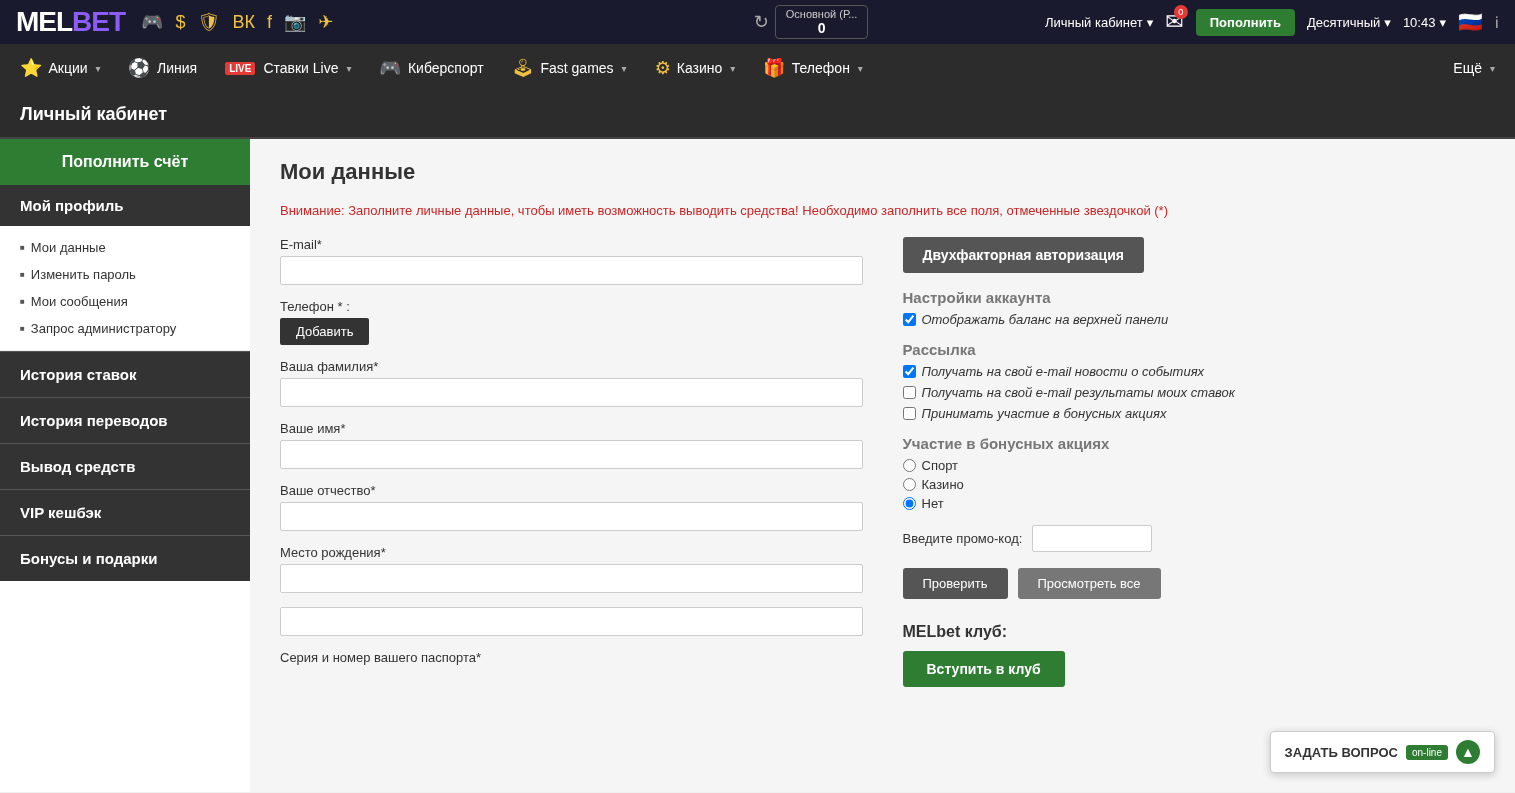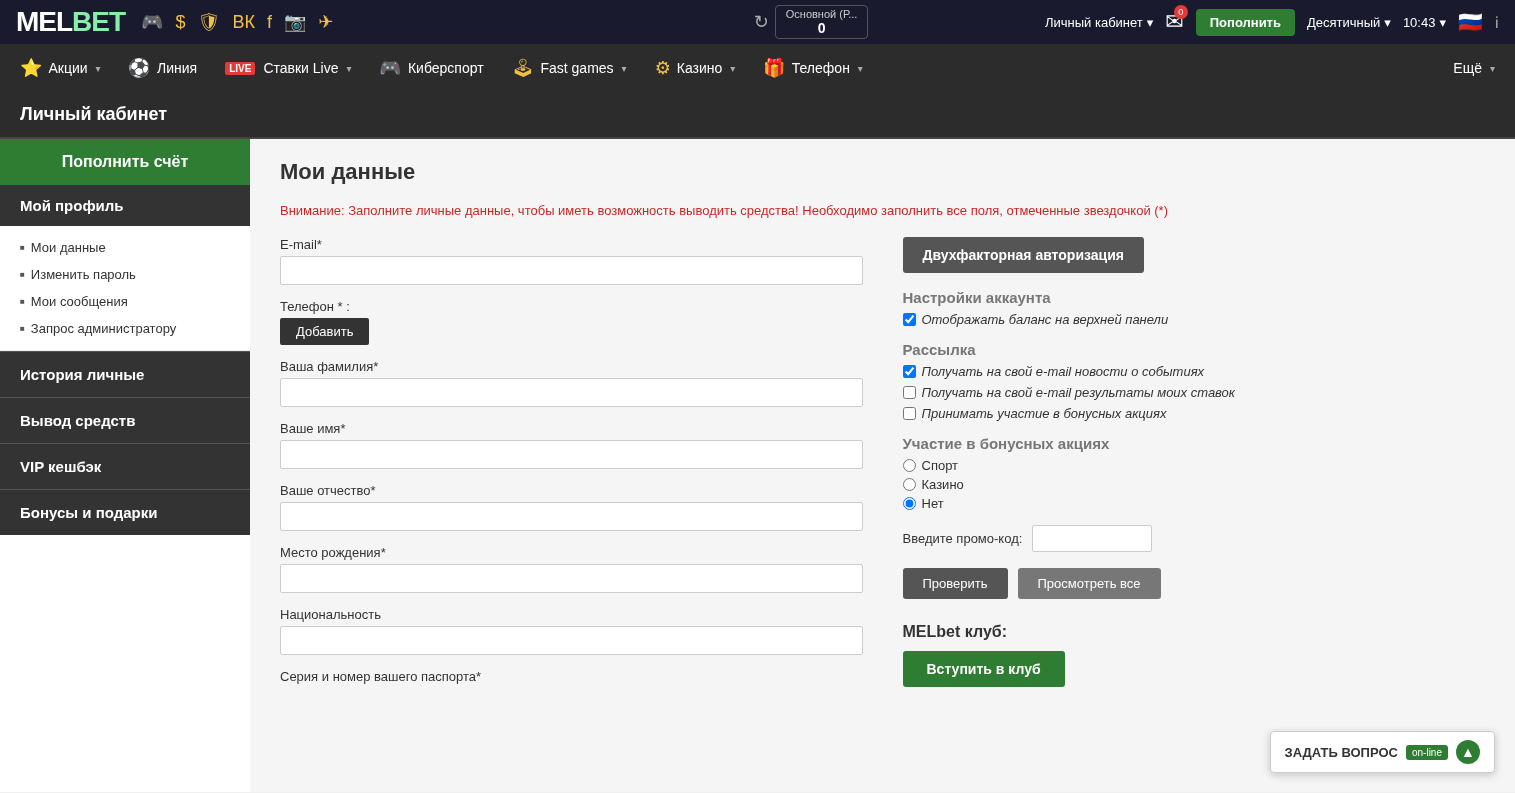--- a/index.html
+++ b/index.html
@@ -217,21 +217,21 @@
     .chat-arrow {
       background: #2e7d32; color: #fff; border-radius: 50%;
       width: 24px; height: 24px; display: flex; align-items: center; justify-content: center;
       font-size: 14px;
     }
 
     
     .logo-text {
       font-size: 28px; font-weight: 900; color: #fff; letter-spacing: -1px;
     }
-    .logo-text span { color: #86efac; }
+    .logo-text span { color: #8b5cf6; }
   </style>
 </head>
 <body>
 
 <div class="top-bar">
 
   <div class="top-bar-logo">
     <span class="logo-text">MEL<span>BET</span></span>
   </div>
 
@@ -324,21 +324,22 @@
 
   <div class="sidebar">
     <button class="sidebar-deposit-btn">Пополнить счёт</button>
     <div class="sidebar-section-header">Мой профиль</div>
     <ul class="sidebar-menu">
       <li>Мои данные</li>
       <li>Изменить пароль</li>
       <li>Мои сообщения</li>
       <li>Запрос администратору</li>
     </ul>
-    <button class="sidebar-nav-item">История личные</button>
+    <button class="sidebar-nav-item">История ставок</button>
+    <button class="sidebar-nav-item">История переводов</button>
     <button class="sidebar-nav-item">Вывод средств</button>
     <button class="sidebar-nav-item">VIP кешбэк</button>
     <button class="sidebar-nav-item">Бонусы и подарки</button>
   </div>
 
   <div class="content-area">
     <h2 class="content-title">Мои данные</h2>
     <p class="warning-text">Внимание: Заполните личные данные, чтобы иметь возможность выводить средства! Необходимо заполнить все поля, отмеченные звездочкой (*)</p>
 
 
@@ -373,21 +374,20 @@
           <input type="text" class="form-input" value="" style="">
         </div>
 
 
         <div class="form-group">
           <label class="form-label">Место рождения*</label>
           <input type="text" class="form-input" value="" style="">
         </div>
 
         <div class="form-group">
-          <label class="form-label">Национальность</label>
           <input type="text" class="form-input" value="" style="">
         </div>
 
         <div class="form-group">
           <label class="form-label">Серия и номер вашего паспорта*</label>
 
         </div>
       </div>
 
       <div class="form-right right-panel">

